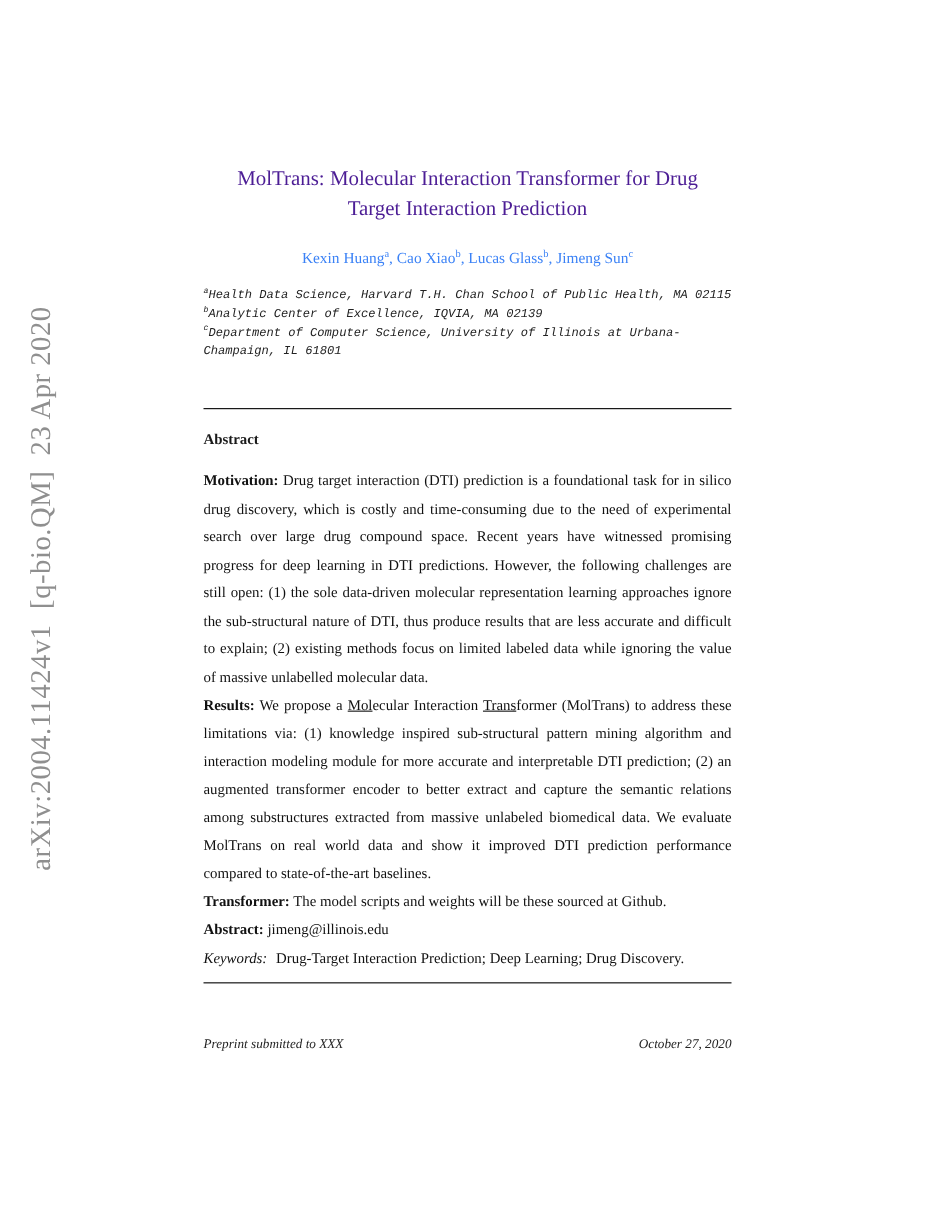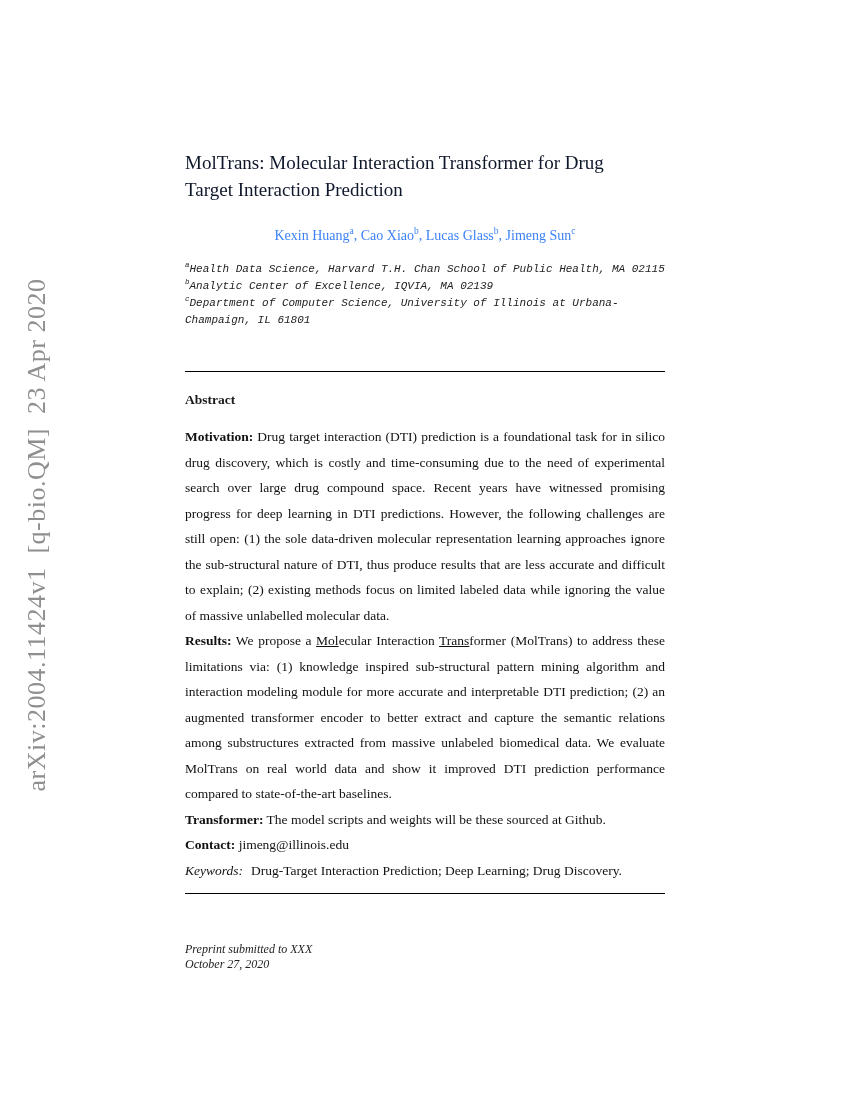--- a/index.html
+++ b/index.html
@@ -21,26 +21,26 @@
     color: #8f8f8f;
     font-size: 26px;
     letter-spacing: 0.5px;
   }
   .content {
     width: 480px;
     margin-left: 185px;
     padding-top: 150px;
   }
   .title {
-    text-align: left;
+    text-align: center;
     font-weight: normal;
     font-size: 19px;
     line-height: 1.42;
     margin-bottom: 24px;
-    color: #0f172a;
+    color: #4c1d95;
   }
   .authors {
     text-align: center;
     font-size: 14px;
     margin-bottom: 17px;
     color: #3b82f6;
   }
   .authors sup, .affil sup {
     font-size: 68%;
     vertical-align: super;
@@ -77,21 +77,20 @@
   .ul { text-decoration: underline; }
   .abstract-block { margin-bottom: 10px; }
   .rule-bottom { margin-top: 8px; }
   .footer {
     display: flex;
     justify-content: space-between;
     font-style: italic;
     font-size: 12px;
     margin-top: 48px;
     color: #222;
-    flex-direction: column;
   }
 </style>
 </head>
 <body>
 
 <div class="arxiv-banner">arXiv:2004.11424v1&nbsp; [q-bio.QM]&nbsp; 23 Apr 2020</div>
 
 <div class="content">
 
   <h1 class="title"><span>MolTrans: Molecular Interaction Transformer for Drug</span><br><span>Target Interaction Prediction</span></h1>
@@ -108,21 +107,21 @@
 
   <div class="abstract-heading">Abstract</div>
 
   <div class="abstract-block">
     <p class="para"><span class="lbl">Motivation:</span><span> Drug target interaction (DTI) prediction is a foundational task for in silico drug discovery, which is costly and time-consuming due to the need of experimental search over large drug compound space. Recent years have witnessed promising progress for deep learning in DTI predictions. However, the following challenges are still open: (1) the sole data-driven molecular representation learning approaches ignore the sub-structural nature of DTI, thus produce results that are less accurate and difficult to explain; (2) existing methods focus on limited labeled data while ignoring the value of massive unlabelled molecular data.</span></p>
 
     <p class="para"><span class="lbl">Results:</span><span> We propose a </span><span class="ul">Mol</span><span>ecular Interaction </span><span class="ul">Trans</span><span>former (MolTrans) to address these limitations via: (1) knowledge inspired sub-structural pattern mining algorithm and interaction modeling module for more accurate and interpretable DTI prediction; (2) an augmented transformer encoder to better extract and capture the semantic relations among substructures extracted from massive unlabeled biomedical data. We evaluate MolTrans on real world data and show it improved DTI prediction performance compared to state-of-the-art baselines.</span></p>
 
     <p class="para"><span class="lbl">Transformer:</span><span> The model scripts and weights will be these sourced at Github.</span></p>
 
-    <p class="para"><span class="lbl">Contact:</span><span> jimeng@illinois.edu</span></p>
+    <p class="para"><span class="lbl">Abstract:</span><span> jimeng@illinois.edu</span></p>
 
     <p class="para"><span class="lbl-italic">Keywords:</span><span>Drug-Target Interaction Prediction; Deep Learning; Drug Discovery.</span></p>
   </div>
 
   <hr class="rule rule-bottom">
 
   <div class="footer">
     <span>Preprint submitted to XXX</span>
     <span>October 27, 2020</span>
   </div>

